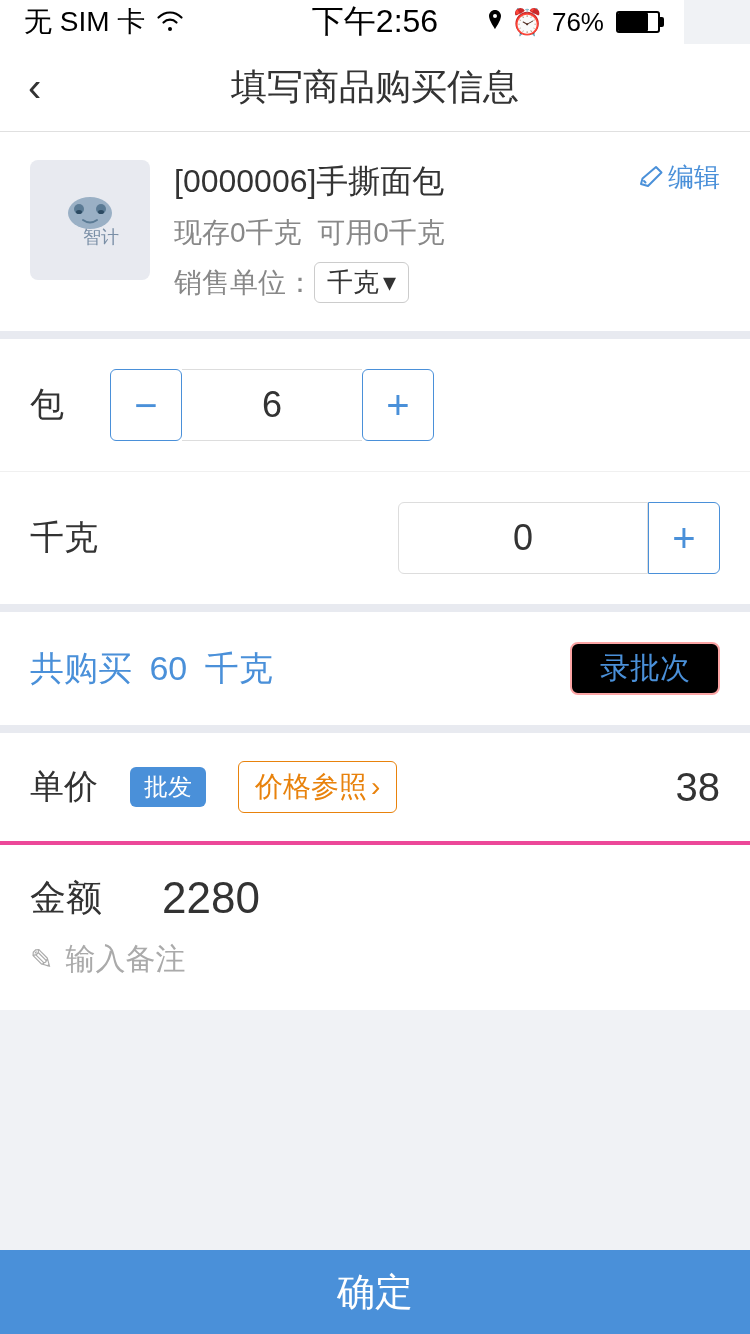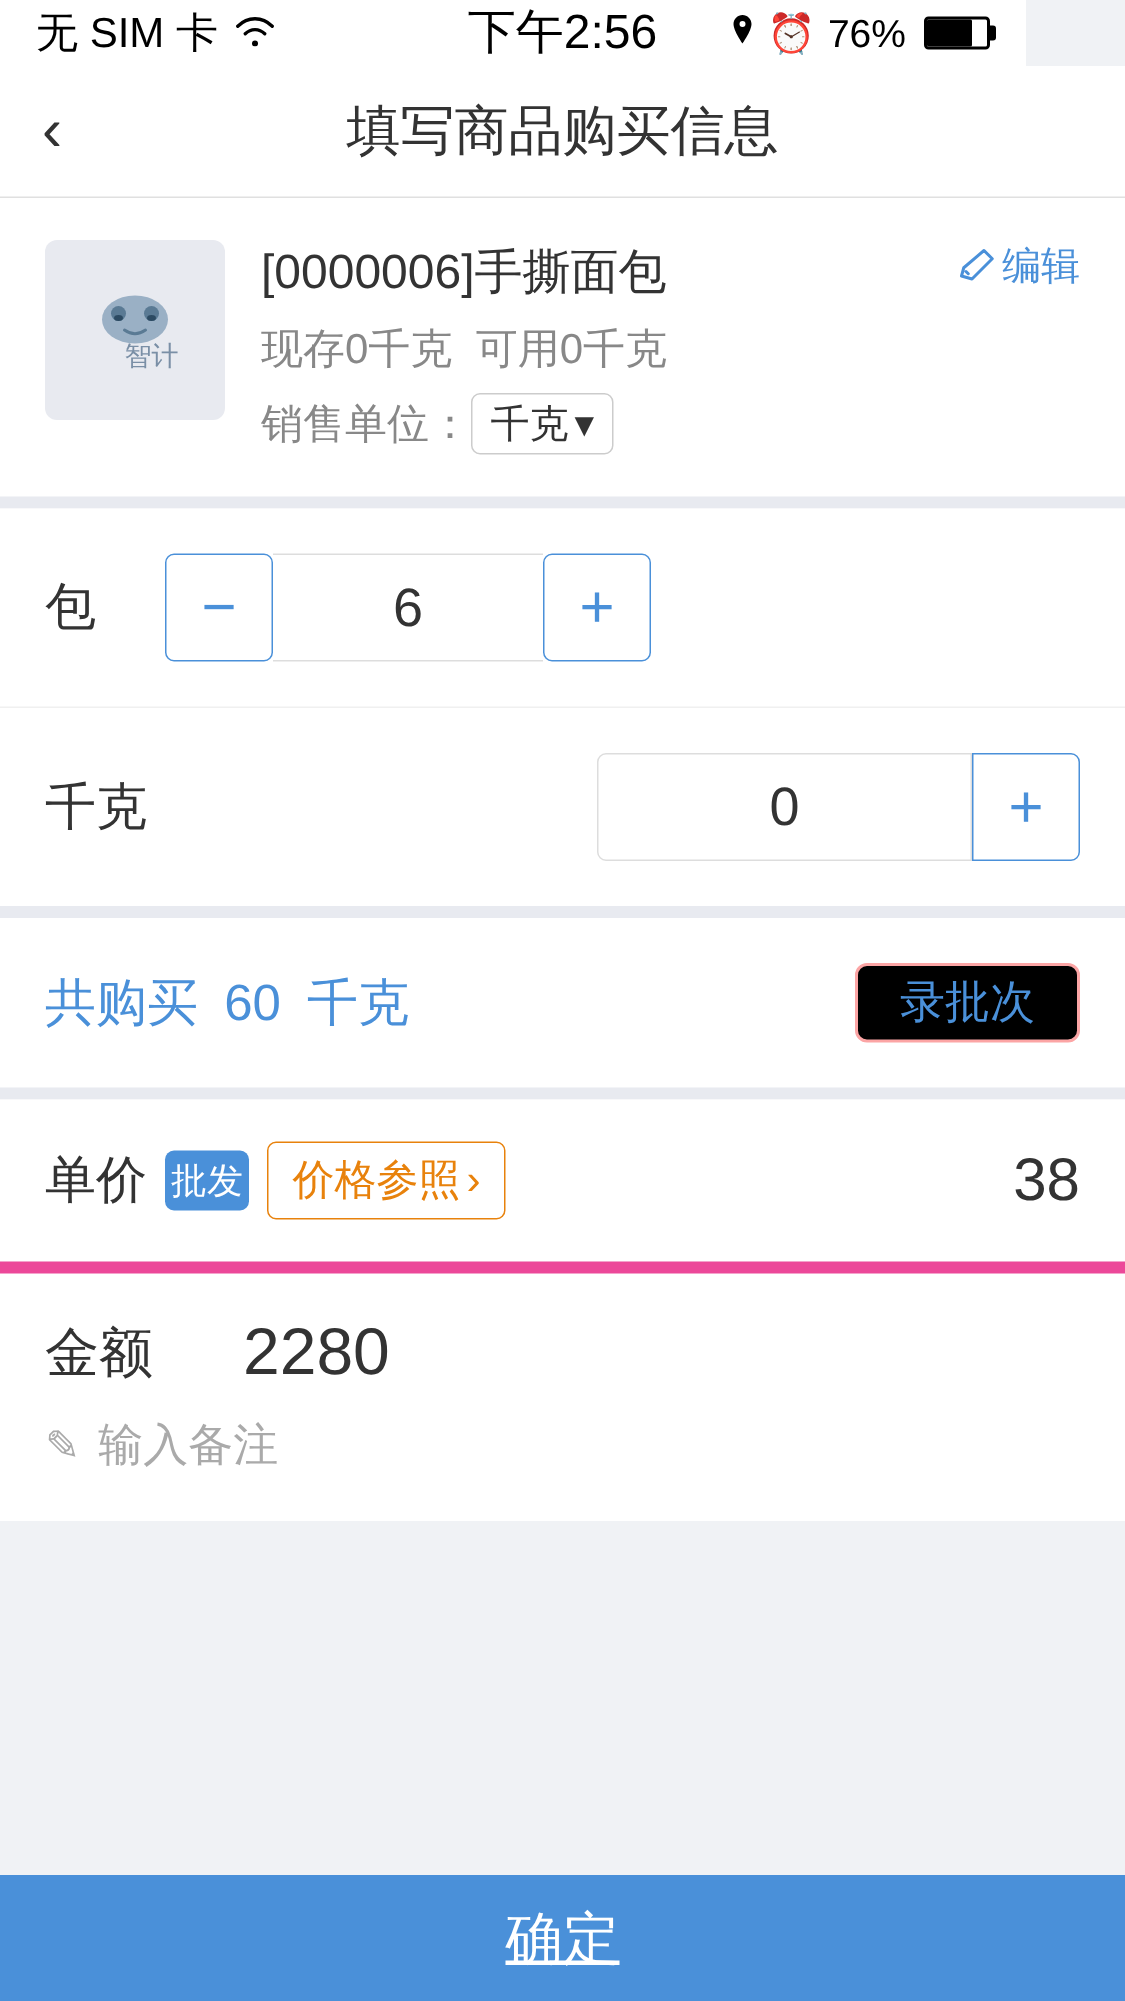--- a/index.html
+++ b/index.html
@@ -237,31 +237,31 @@
       cursor: pointer;
     }
 
     
     .price-section {
       background: #fff;
       padding: 28px 30px;
       border-bottom: 0;
       display: flex;
       align-items: center;
-      gap: 12px;
+      gap: 32px;
     }
     .price-label {
       font-size: 34px;
       color: #333;
     }
     .price-tag-batch {
       background: #4a90d9;
       color: #fff;
       font-size: 24px;
-      padding: 4px 4px;
+      padding: 4px 14px;
       border-radius: 6px;
     }
     .price-ref-btn {
       border: 1px solid #e8820c;
       color: #e8820c;
       background: #fff;
       border-radius: 6px;
       padding: 6px 16px;
       font-size: 28px;
       display: flex;
@@ -321,21 +321,20 @@
       color: #fff;
       font-size: 38px;
       border: none;
       display: flex;
       align-items: center;
       justify-content: center;
       cursor: pointer;
       position: fixed;
       bottom: 0;
       left: 0;
-      text-decoration: underline;
     }
 
     .page-content {
       padding-bottom: 100px;
     }
     .battery-icon {
       display: inline-block;
       width: 44px;
       height: 22px;
       border: 2px solid #000;
@@ -463,21 +462,21 @@
   <div class="price-section">
     <span class="price-label">单价</span>
     <span class="price-tag-batch">批发</span>
     <button class="price-ref-btn">
       <span>价格参照</span>
       <span>›</span>
     </button>
     <span class="price-value">38</span>
   </div>
 
-  <div style="background:#fff; padding: 28px 30px 0 30px; border-top: 8px solid #ec4899;">
+  <div style="background:#fff; padding: 28px 30px 0 30px; border-top: 4px solid #ec4899;">
     <div class="amount-row">
       <span class="amount-label">金额</span>
       <span class="amount-value">2280</span>
     </div>
     <div class="notes-row">
       <span class="notes-icon">✎</span>
       <span class="notes-text">输入备注</span>
     </div>
   </div>
 

